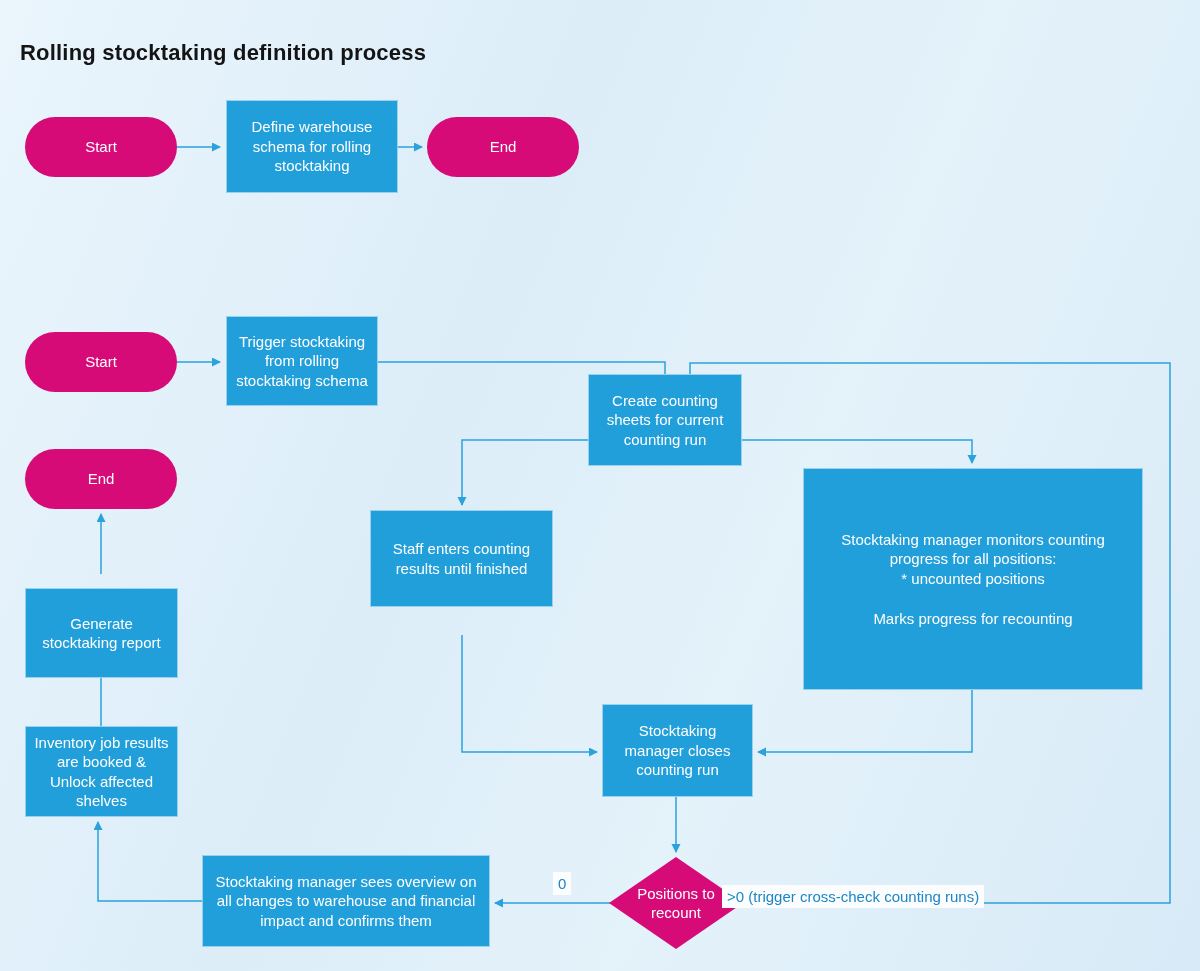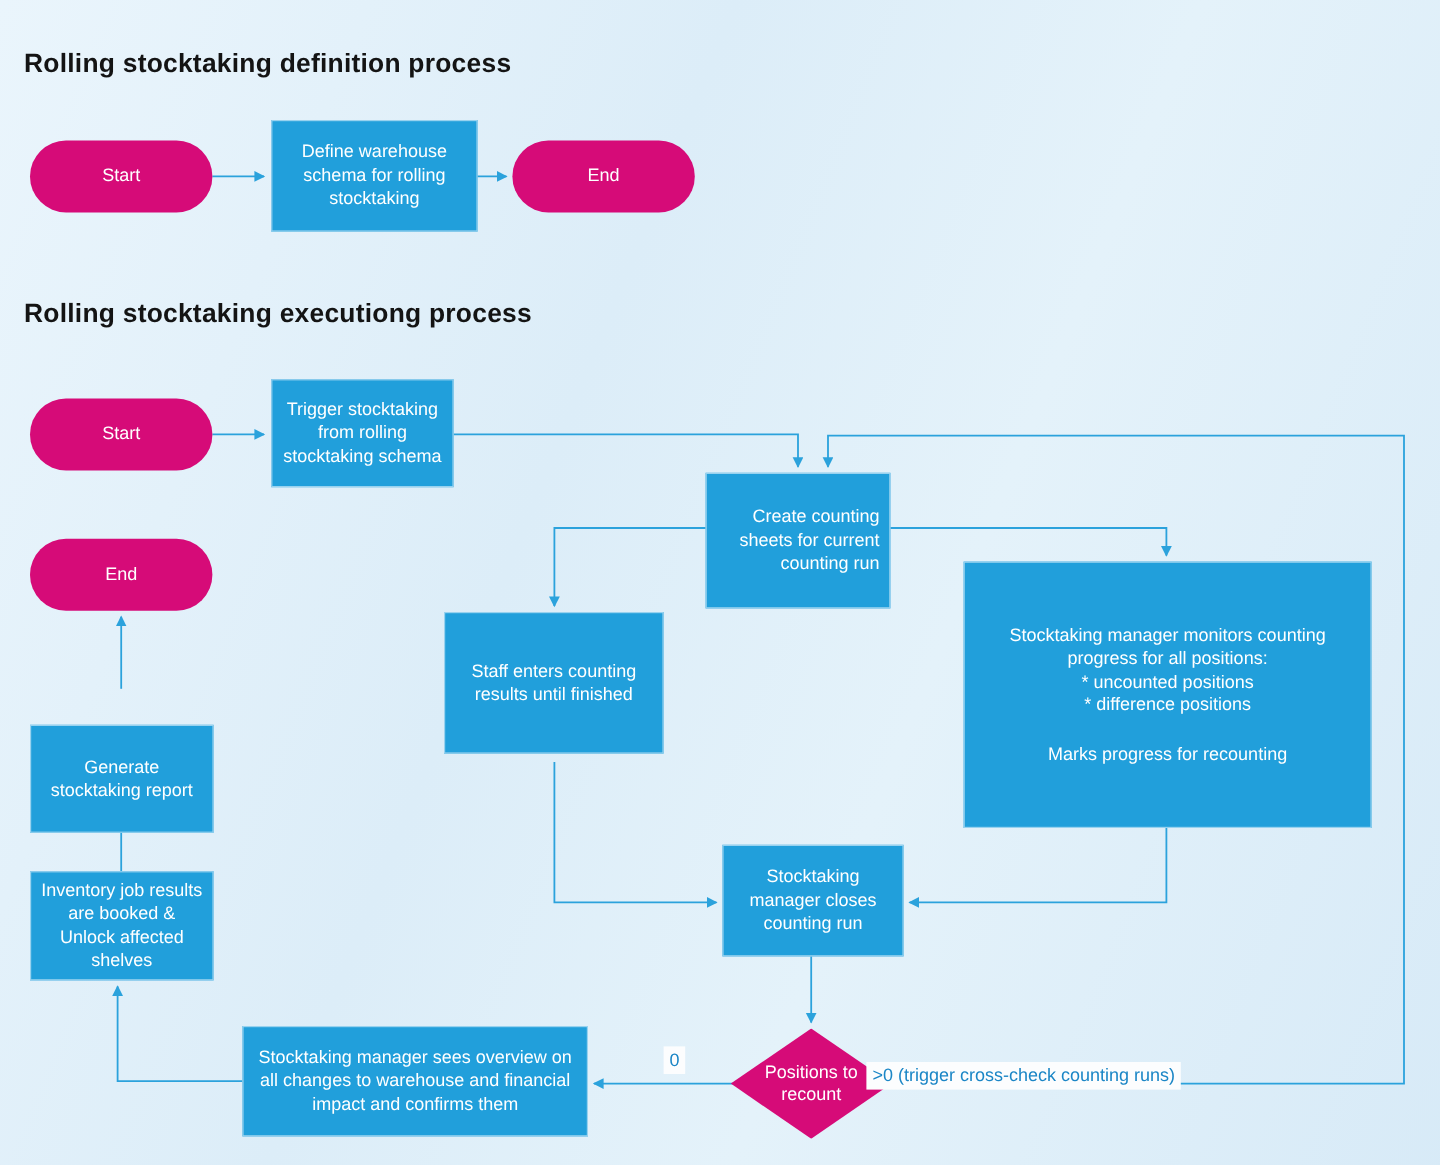--- a/index.html
+++ b/index.html
@@ -54,49 +54,47 @@
       <polyline points="676,797 676,852" marker-end="url(#arrow)"></polyline>
       <polyline points="612,903 495,903" marker-end="url(#arrow)"></polyline>
       <polyline points="740,903 1170,903 1170,363 690,363 690,389" marker-end="url(#arrow)"></polyline>
       <polyline points="202,901 98,901 98,822" marker-end="url(#arrow)"></polyline>
       <polyline points="101,726 101,669" marker-end="url(#arrow)"></polyline>
       <polyline points="101,574 101,514" marker-end="url(#arrow)"></polyline>
     </g>
   </svg>
 
   <div class="heading" style="top:40px;">Rolling stocktaking definition process</div>
-  <div class="heading" style="top:248px;">Rolling stocktaking executiong process</div>
 
   <div class="node pill" style="left:25px; top:117px; width:152px; height:60px;">
     <span>Start</span>
   </div>
   <div class="node box" style="left:226px; top:100px; width:172px; height:93px;">
     <span>Define warehouse schema for rolling stocktaking</span>
   </div>
   <div class="node pill" style="left:427px; top:117px; width:152px; height:60px;">
     <span>End</span>
   </div>
 
   <div class="node pill" style="left:25px; top:332px; width:152px; height:60px;">
     <span>Start</span>
   </div>
   <div class="node box" style="left:226px; top:316px; width:152px; height:90px;">
     <span>Trigger stocktaking from rolling stocktaking schema</span>
   </div>
-  <div class="node box" style="left:588px; top:394px; width:154px; height:113px;text-align:right;">
+  <div class="node box" style="left:588px; top:374px; width:154px; height:92px;">
     <span>Create counting sheets for current counting run</span>
   </div>
-  <div class="node box" style="left:370px; top:510px; width:183px; height:118px;">
+  <div class="node box" style="left:370px; top:510px; width:183px; height:97px;">
     <span>Staff enters counting results until finished</span>
   </div>
   <div class="node box" style="left:803px; top:468px; width:340px; height:222px;">
     <div>
       <div class="mline">Stocktaking manager monitors counting progress for all positions:</div>
       <div class="mline">* uncounted positions</div>
-      <div class="mline">* difference positions</div>
       <div class="mline gap">Marks progress for recounting</div>
     </div>
   </div>
   <div class="node box" style="left:602px; top:704px; width:151px; height:93px;">
     <span>Stocktaking manager closes counting run</span>
   </div>
 
   <div class="node diamond" style="left:609px; top:857px; width:134px; height:92px;">
     <svg viewBox="0 0 100 100" preserveAspectRatio="none">
       <polygon points="50,0 100,50 50,100 0,50" fill="#d60b78"></polygon>
@@ -106,20 +104,20 @@
 
   <div class="edge-label" style="left:553px; top:872px;">0</div>
   <div class="edge-label" style="left:722px; top:869px;margin-top:16px;">&gt;0 (trigger cross-check counting runs)</div>
 
   <div class="node box" style="left:202px; top:855px; width:288px; height:92px;">
     <span>Stocktaking manager sees overview on all changes to warehouse and financial impact and confirms them</span>
   </div>
   <div class="node box" style="left:25px; top:726px; width:153px; height:91px;">
     <span>Inventory job results are booked &amp; Unlock affected shelves</span>
   </div>
-  <div class="node box" style="left:25px; top:604px; width:153px; height:90px;">
+  <div class="node box" style="left:25px; top:588px; width:153px; height:90px;">
     <span>Generate stocktaking report</span>
   </div>
   <div class="node pill" style="left:25px; top:449px; width:152px; height:60px;">
     <span>End</span>
   </div>
 
 </div>
 
 </body></html>

